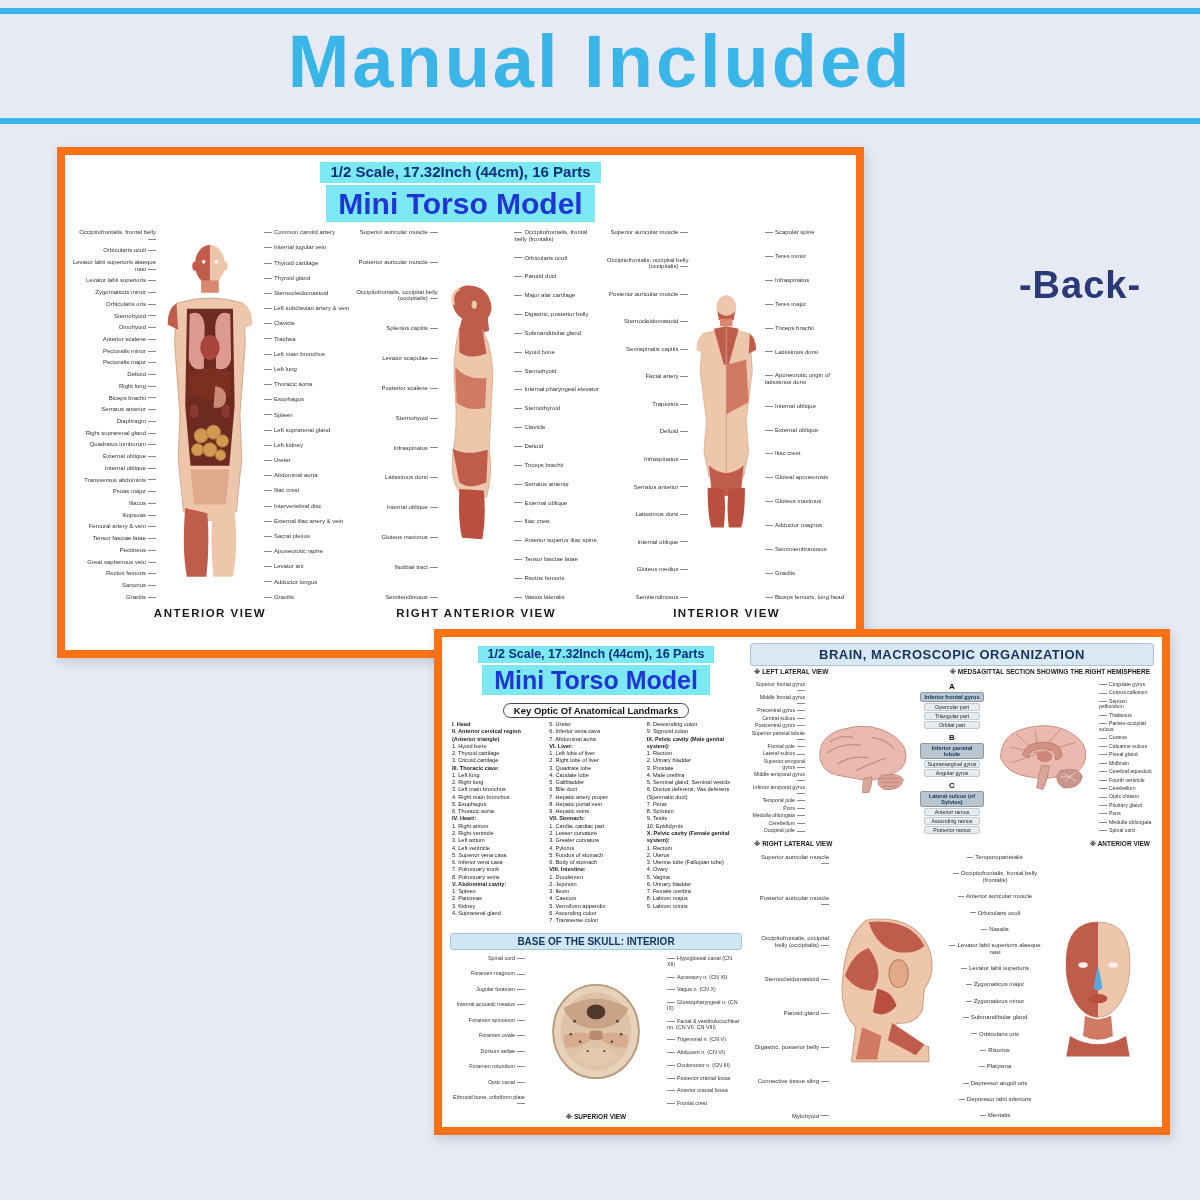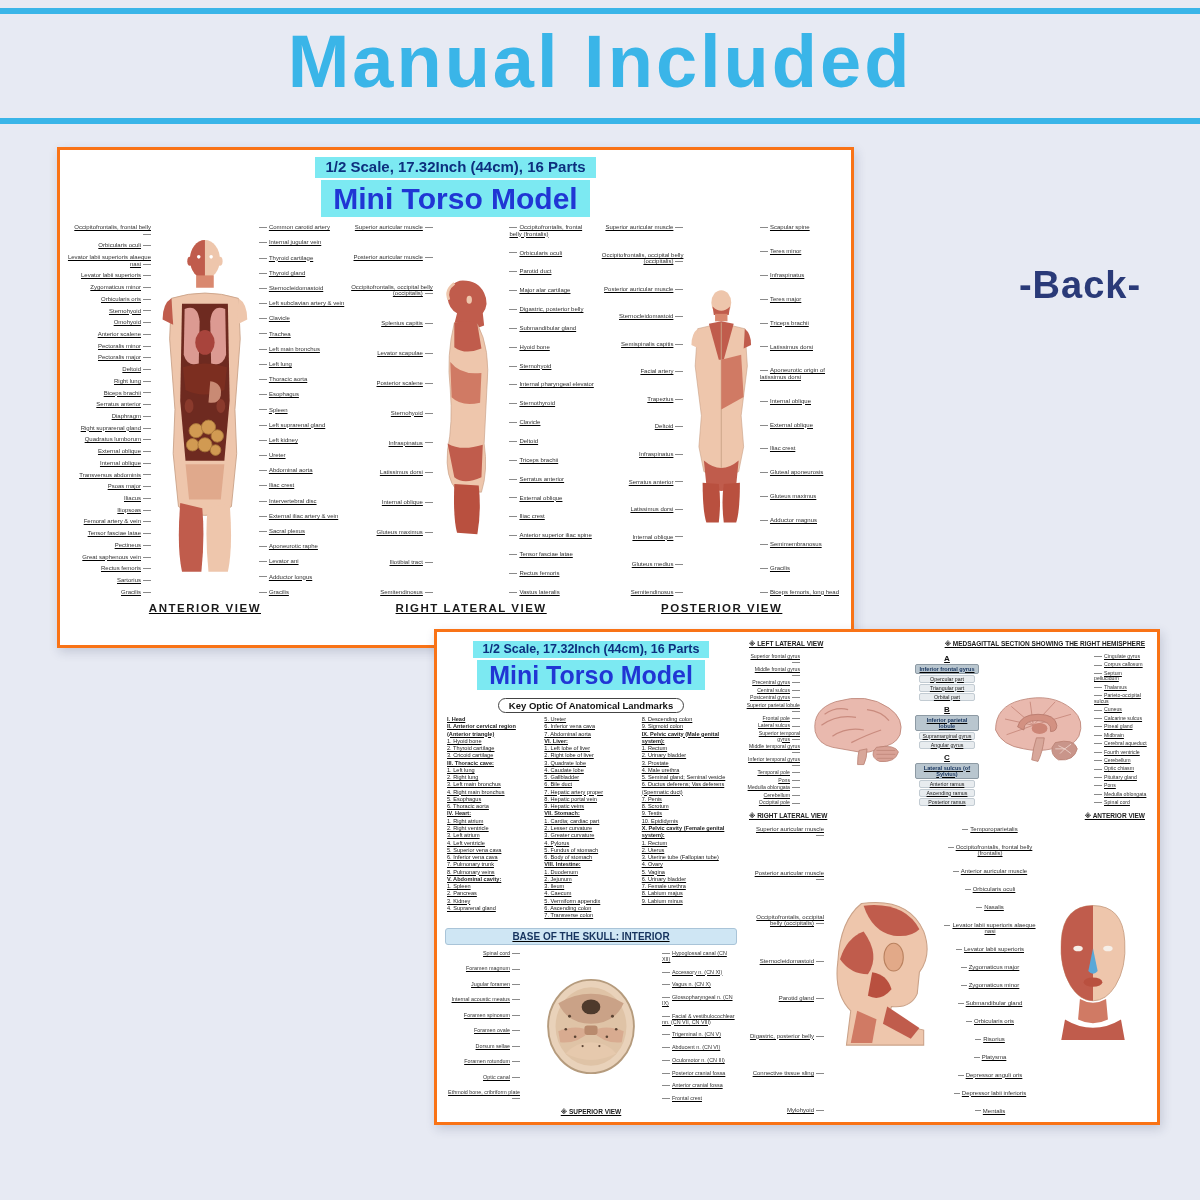--- a/index.html
+++ b/index.html
@@ -6,21 +6,21 @@
   .canvas{position:relative;width:1200px;height:1200px;background:#e7eaf3;overflow:hidden;
           font-family:"Liberation Sans","DejaVu Sans",sans-serif;}
   .rule{position:absolute;left:0;right:0;height:6px;background:#3ab5e8;}
   .rule.top{top:8px;} .rule.mid{top:118px;}
   .main-title{position:absolute;top:12px;left:0;width:100%;text-align:center;
               font-size:74px;font-weight:bold;color:#3ab5e8;letter-spacing:3px;line-height:100px;}
   .side-label{position:absolute;font-size:38px;font-weight:bold;color:#2a3a78;letter-spacing:1px;}
   .side-label.back{left:995px;top:264px;width:170px;text-align:center;}
   .side-label.front{left:58px;top:1078px;width:190px;text-align:center;}
 
-  .poster{position:absolute;background:#fff;border:3px solid #f97316;box-shadow:2px 4px 10px rgba(40,50,90,.18);text-decoration:underline;}
+  .poster{position:absolute;background:#fff;border:8px solid #f97316;box-shadow:2px 4px 10px rgba(40,50,90,.18);}
   .poster-back{left:57px;top:147px;width:791px;height:495px;z-index:1;}
   .poster-front{left:434px;top:629px;width:720px;height:490px;z-index:2;}
 
   .chip{display:inline-block;background:#7ce9f2;}
   .scale-chip{font-size:15px;font-weight:bold;color:#0d2f7e;padding:1px 10px;}
   .title-chip{font-size:30px;font-weight:bold;color:#2036d4;padding:0 12px;margin-top:2px;}
   .poster-front .scale-chip{font-size:12.5px;}
   .poster-front .title-chip{font-size:25px;}
   .pb-header{text-align:center;margin-top:7px;line-height:1.25;}
 
@@ -249,21 +249,21 @@
               <div class="item">Triceps brachii</div>
               <div class="item">Serratus anterior</div>
               <div class="item">External oblique</div>
               <div class="item">Iliac crest</div>
               <div class="item">Anterior superior iliac spine</div>
               <div class="item">Tensor fasciae latae</div>
               <div class="item">Rectus femoris</div>
               <div class="item">Vastus lateralis</div>
             </div>
         </div>
-        <div class="fig-caption">RIGHT LATERAL VIEW</div>
+        <div class="fig-caption">RIGHT ANTERIOR VIEW</div>
       </div>
 
       <div class="fig-group g3">
         <div class="fig-body">
           <div class="lbl-col left">
               <div class="item">Superior auricular muscle</div>
               <div class="item">Occipitofrontalis, occipital belly (occipitalis)</div>
               <div class="item">Posterior auricular muscle</div>
               <div class="item">Sternocleidomastoid</div>
               <div class="item">Semispinalis capitis</div>
@@ -305,21 +305,21 @@
               <div class="item">External oblique</div>
               <div class="item">Iliac crest</div>
               <div class="item">Gluteal aponeurosis</div>
               <div class="item">Gluteus maximus</div>
               <div class="item">Adductor magnus</div>
               <div class="item">Semimembranosus</div>
               <div class="item">Gracilis</div>
               <div class="item">Biceps femoris, long head</div>
             </div>
         </div>
-        <div class="fig-caption">POSTERIOR VIEW</div>
+        <div class="fig-caption">INTERIOR VIEW</div>
       </div>
 
     </div>
   </div>
 
   <div class="poster poster-front">
     <div class="pf-body">
 
       <div class="pf-left">
         <div class="pf-header">
@@ -463,20 +463,21 @@
               <div class="item">Oculomotor n. (CN III)</div>
               <div class="item">Posterior cranial fossa</div>
               <div class="item">Anterior cranial fossa</div>
               <div class="item">Frontal crest</div>
             </div>
         </div>
         <div class="skull-caption view-caption">※ SUPERIOR VIEW</div>
       </div>
 
       <div class="pf-right">
+        <div class="sect-bar big-bar">BRAIN, MACROSCOPIC ORGANIZATION</div>
         <div class="cap-row">
           <span class="view-caption">※ LEFT LATERAL VIEW</span>
           <span class="view-caption">※ MEDSAGITTAL SECTION SHOWING THE RIGHT HEMISPHERE</span>
         </div>
         <div class="brain-row">
           <div class="lbl-col left">
               <div class="item">Superior frontal gyrus</div>
               <div class="item">Middle frontal gyrus</div>
               <div class="item">Precentral gyrus</div>
               <div class="item">Central sulcus</div>

